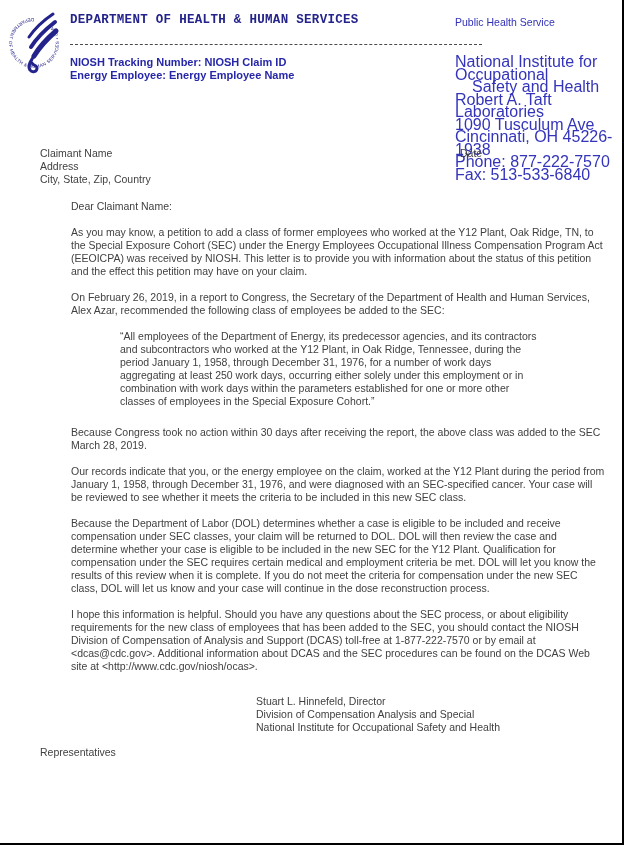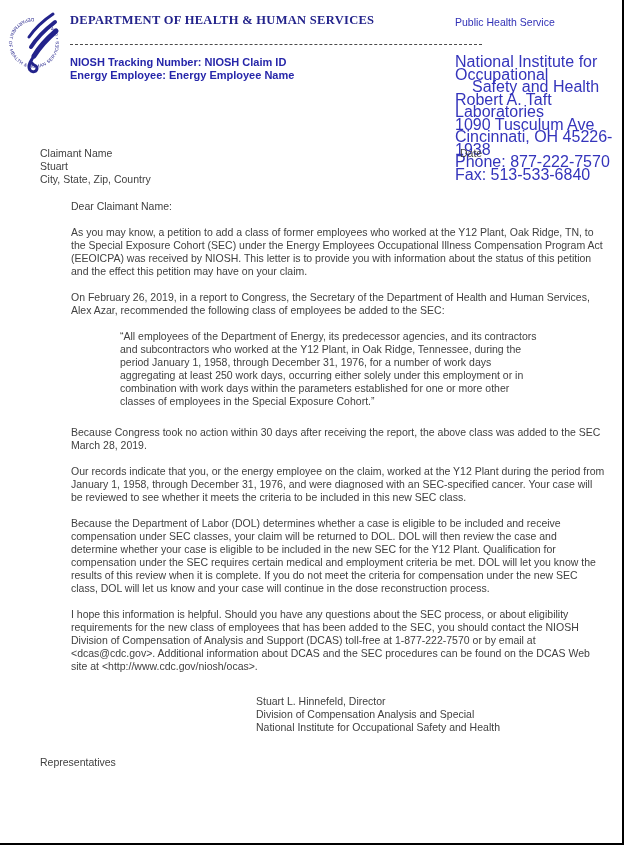--- a/index.html
+++ b/index.html
@@ -11,39 +11,39 @@
     border-right:2px solid #000;
     border-bottom:2px solid #000;
     font-family:"Liberation Sans","DejaVu Sans",sans-serif;
     color:#414141;
     overflow:hidden;
   }
   
   .logo{position:absolute;left:7px;top:7px;width:56px;height:72px;}
   .dept-title{
     position:absolute;left:70px;top:13px;
-    font-family:Liberation Serif, serif;
+    font-family:Liberation Mono, monospace;
     font-weight:bold;font-size:12.5px;letter-spacing:.3px;
     color:#23238b;
   }
   .phs{position:absolute;left:455px;top:16px;font-size:10.5px;color:#3131b6;}
   .divider{position:absolute;left:70px;top:44px;width:412px;border-top:1.5px dashed #4a4a4a;}
   .tracking{position:absolute;left:70px;top:56px;font-size:11px;font-weight:bold;color:#2626a9;line-height:13px;}
   .agency{position:absolute;left:455px;top:56px;font-size:16px;color:#3434bb;line-height:12.5px;}
   .agency .indent{padding-left:17px;}
   .date{position:absolute;left:460px;top:147px;font-size:10.5px;text-align:center;}
   
   .body{position:absolute;left:40px;top:147px;width:566px;font-size:10.5px;line-height:13px;}
   .body p{margin:0 0 13px 0;padding-left:31px;}
   .recipient div{line-height:13px;}
   .salutation{margin-top:14px !important;}
   .quote{margin:0 0 18px 80px;width:420px;}
   .closing{margin:20px 0 0 216px !important;}
   .signature{margin:22px 0 0 216px;line-height:13px;}
-  .footer{margin-top:22px;}
+  .footer{margin-top:12px;}
 </style>
 </head>
 <body>
 
 <div class="page">
 
   <svg class="logo" viewBox="0 0 56 72" aria-hidden="true">
     <defs>
       <path id="arc" d="M27,11 A25,25 0 1,0 27.02,11"></path>
     </defs>
@@ -75,21 +75,21 @@
     <div>Cincinnati, OH 45226-1938</div>
     <div>Phone: 877-222-7570</div>
     <div>Fax: 513-533-6840</div>
   </div>
 
   <div class="date">Date</div>
 
   <div class="body">
     <div class="recipient">
       <div>Claimant Name</div>
-      <div>Stuart</div>
+      <div>Address</div>
       <div>City, State, Zip, Country</div>
     </div>
 
     <p class="salutation">Dear Claimant Name:</p>
 
     <p>As you may know, a petition to add a class of former employees who worked at the Y12 Plant, Oak Ridge, TN, to the Special Exposure Cohort (SEC) under the Energy Employees Occupational Illness Compensation Program Act (EEOICPA) was received by NIOSH. This letter is to provide you with information about the status of this petition and the effect this petition may have on your claim.</p>
     <p>On February 26, 2019, in a report to Congress, the Secretary of the Department of Health and Human Services, Alex Azar, recommended the following class of employees be added to the SEC:</p>
 
     <div class="quote">“All employees of the Department of Energy, its predecessor agencies, and its contractors and subcontractors who worked at the Y12 Plant, in Oak Ridge, Tennessee, during the period January 1, 1958, through December 31, 1976, for a number of work days aggregating at least 250 work days, occurring either solely under this employment or in combination with work days within the parameters established for one or more other classes of employees in the Special Exposure Cohort.”</div>
 

